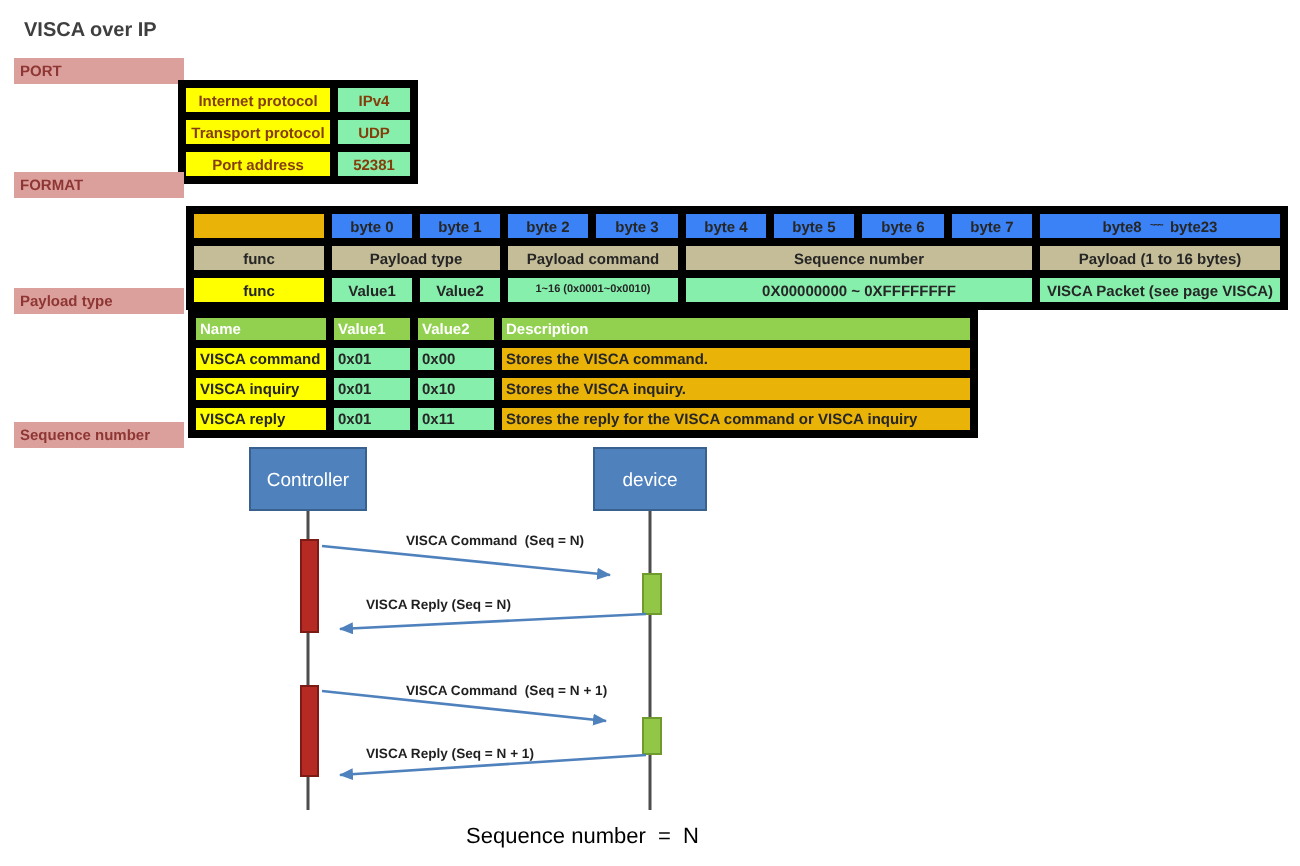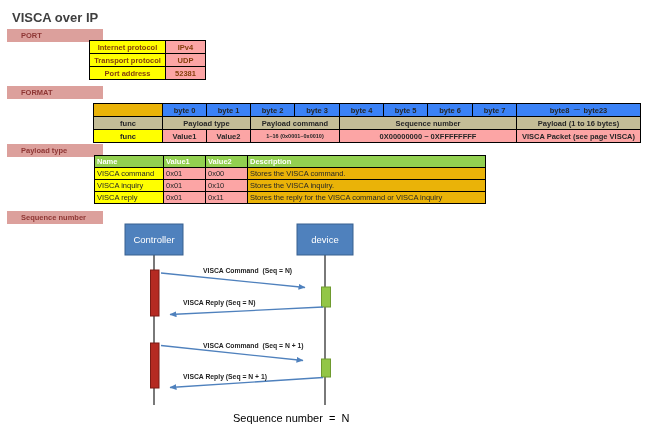--- a/index.html
+++ b/index.html
@@ -1,44 +1,44 @@
 <!DOCTYPE html>
 <html><head>
 <meta charset="utf-8">
 <style>
   html,body { margin:0; padding:0; background:#fff; }
   .page {
     position:relative; width:650px; height:433px; background:#ffffff;
     font-family:"Liberation Sans", sans-serif; overflow:hidden;
   }
   .abs { position:absolute; }
-  .title { left:12px; top:10px; font-size:13px; color:#3f3f3f; font-weight:bold; }
+  .title { left:12px; top:10px; font-size:10px; color:#3f3f3f; font-weight:bold; }
   .seclabel {
     left:7px; width:82px; height:11px; background:#dca09c; color:#8e3634;
-    font-size:7.5px; font-weight:bold; padding:1px 0 1px 14px; line-height:11px;
+    font-size:7.5px; font-weight:bold; padding:1px 0 1px 3px; line-height:11px;
   }
   table { position:absolute; border-collapse:collapse; table-layout:fixed; }
   td {
-    border:1px solid #000000; padding:0 1px; overflow:hidden; white-space:nowrap;
+    border:4px solid #000000; padding:0 1px; overflow:hidden; white-space:nowrap;
     font-size:7.5px; line-height:11px; text-align:center; color:#262626;
   }
   
   .port-table td { height:12px; font-weight:bold; color:#843e0c; }
   
   td.y { background:#ffff00; }
-  td.o { background:#fca5a5; }
+  td.o { background:#86efac; }
   td.g { background:#3b82f6; font-weight:bold; }
   td.t { background:#c4bd97; font-weight:bold; }
   td.w { background:#eab308; }
   
   .format-table td { height:12px; font-weight:bold; }
   .format-table td.tiny { font-size:5.5px; }
   .squig { font-size:5px; vertical-align:2px; letter-spacing:-1px; }
   
-  .ptype-table td { height:10px; text-align:left; padding-left:2px; }
+  .ptype-table td { height:10px; text-align:left; padding-left:2px;font-weight:bold; }
   .ptype-table td.hdr { background:#92d050; color:#ffffff; font-weight:bold; }
   
   svg.diagram { position:absolute; left:0; top:0; }
   svg text { font-family:"Liberation Sans", sans-serif; }
   text.actor { fill:#ffffff; font-size:9.5px; }
   text.msg { fill:#1f1f1f; font-size:6.8px; font-weight:bold; white-space:pre; }
   text.caption { fill:#000000; font-size:11px; white-space:pre; }
 </style>
 </head>
 <body>

